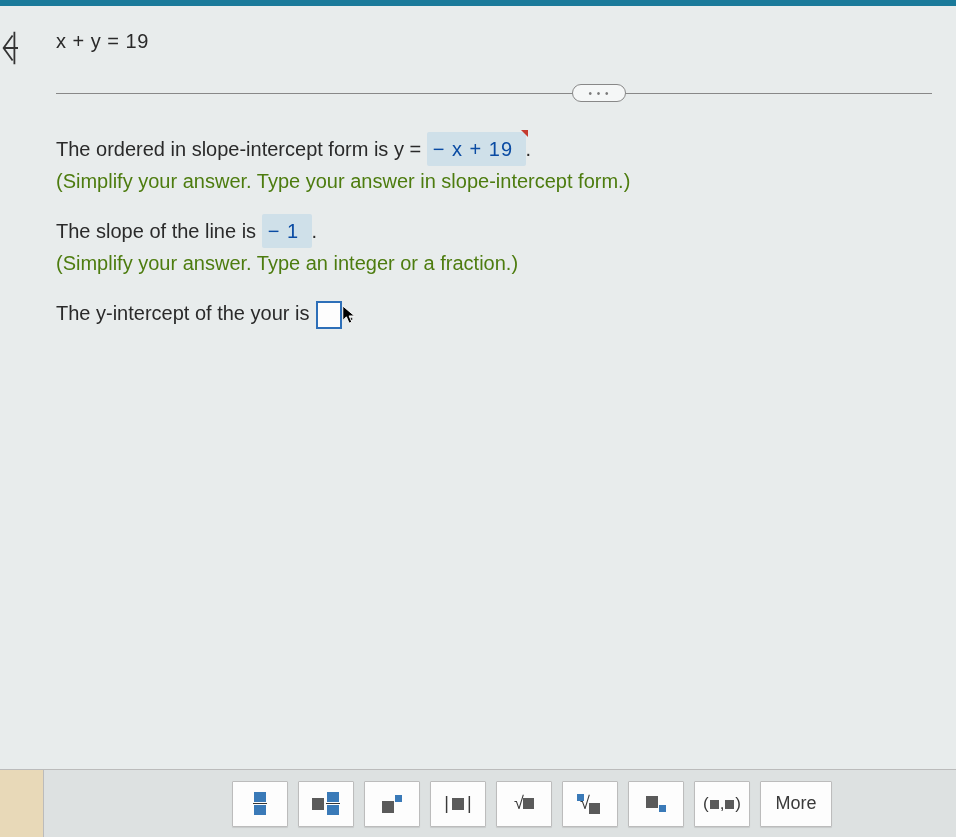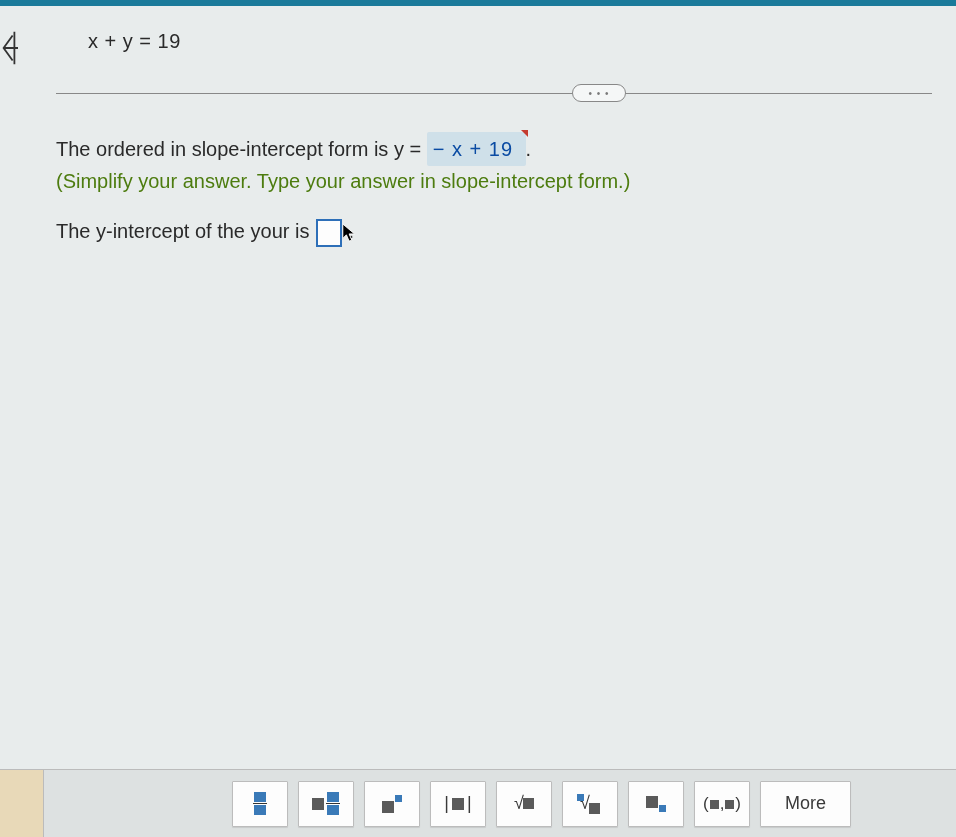--- a/index.html
+++ b/index.html
@@ -26,21 +26,21 @@
   }
   .left-arrow svg { width: 100%; height: 100%; }
   .content {
     margin-left: 44px;
     padding: 20px 24px 0 12px;
     color: #2a2a2a;
     font-size: 20px;
     line-height: 1.5;
   }
   .instruction { margin-bottom: 14px; }
-  .equation-given { margin-bottom: 16px; letter-spacing: 0.5px; margin-left: 32px; }
+  .equation-given { margin-bottom: 16px; letter-spacing: 0.5px; }
   .hr-container {
     position: relative;
     height: 18px;
     margin-bottom: 32px;
     margin-top: 28px;
   }
   .hr-line {
     border: none;
     border-top: 1px solid #888;
     margin: 0;
@@ -131,21 +131,21 @@
     border-radius: 1px;
     display: flex;
     align-items: center;
     justify-content: center;
     cursor: pointer;
     font-size: 16px;
     color: #3a3a3a;
     box-shadow: 0 1px 1px rgba(0,0,0,0.1);
   }
   .tool-btn.more {
-    width: 91px;
+    width: 72px;
     font-size: 18px;
     text-align: center;
   }
   .frac-disp {
     display: flex;
     flex-direction: column;
     align-items: center;
     font-size: 10px;
     color: #2a6aa8;
     line-height: 1;
@@ -211,20 +211,30 @@
       <span>The ordered in slope-intercept form is y = </span>
       <span class="filled-answer">
         <span>− x + 19</span>
         <span class="red-mark"></span>
       </span>
       <span>.</span>
     </div>
     <div class="answer-hint">(Simplify your answer. Type your answer in slope-intercept form.)</div>
   </div>
 
+  <div class="answer-block">
+    <div class="answer-line1">
+      <span>The slope of the line is </span>
+      <span class="filled-answer">
+        <span>− 1</span>
+      </span>
+      <span>.</span>
+    </div>
+    <div class="answer-hint">(Simplify your answer. Type an integer or a fraction.)</div>
+  </div>
 
   <div class="answer-block">
     <div class="answer-line1">
       <span>The y-intercept of the your is </span>
       <span style="position:relative; display:inline-block;">
         <span class="input-box"></span>
         <svg class="cursor-overlay" viewBox="0 0 20 24">
             <path d="M2 2 L2 18 L6 14 L9 21 L12 20 L9 13 L15 13 Z" fill="#000" stroke="#fff" stroke-width="1"></path>
           </svg>
       </span>

